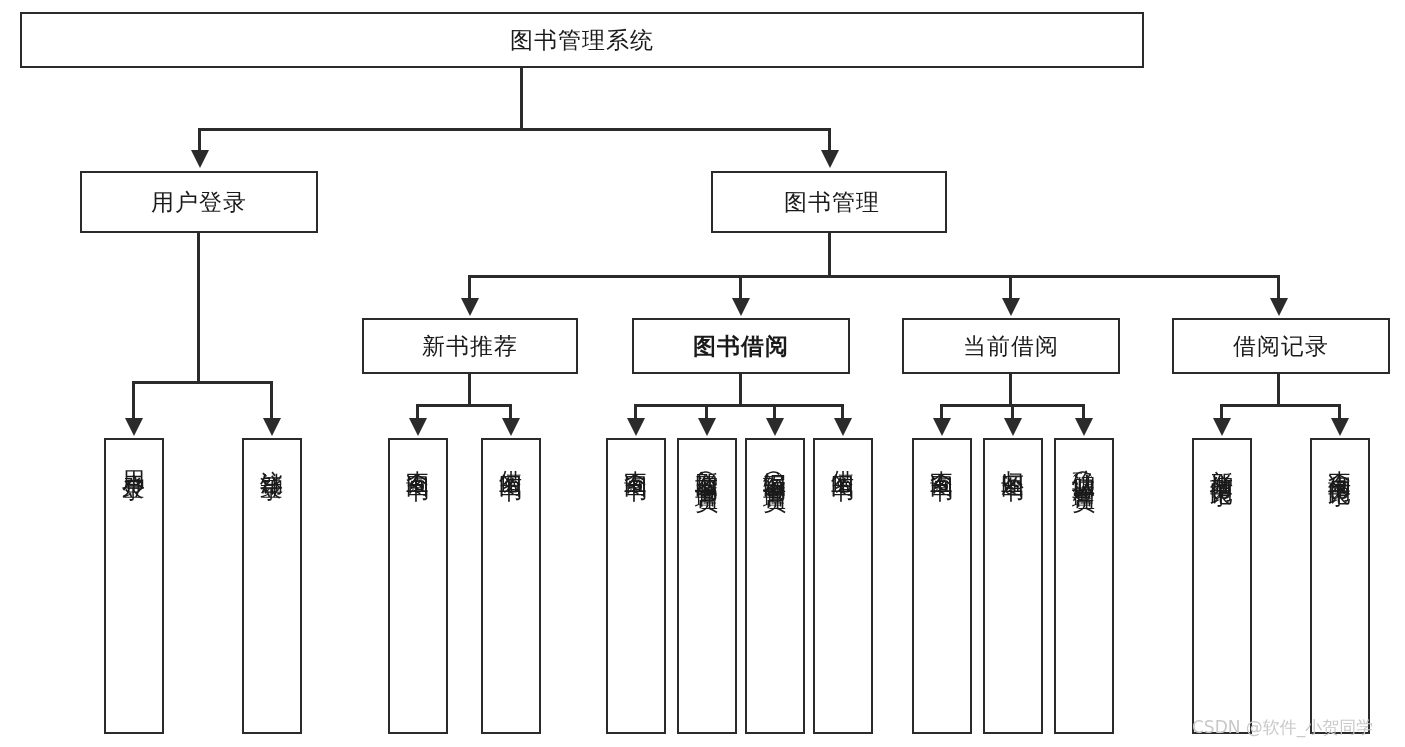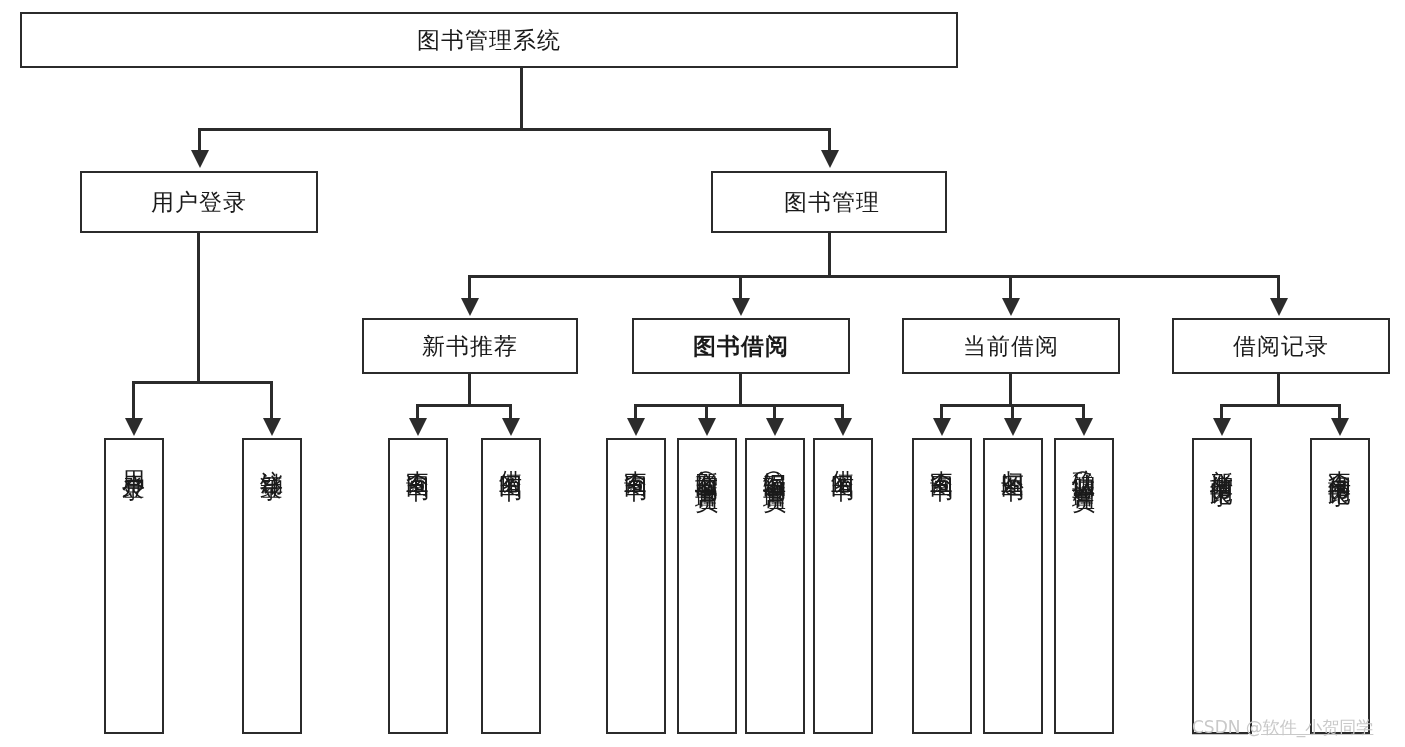--- a/index.html
+++ b/index.html
@@ -65,29 +65,28 @@
     border-left: 9px solid transparent;
     border-right: 9px solid transparent;
     border-top: 18px solid #2b2b2b;
   }
   .watermark {
     position: absolute;
     font-size: 17px;
     color: #c9c9c9;
     white-space: nowrap;
     font-family: "DejaVu Sans", "Liberation Sans", sans-serif;
-    text-decoration: underline;
   }
 </style>
 </head>
 <body>
 
 <div id="canvas">
 
-  <div class="node h root" style="left:20px; top:12px; width:938px; height:56px;">
+  <div class="node h root" style="left:20px; top:12px; width:1124px; height:56px;">
     <span>图书管理系统</span>
   </div>
 
   <div class="vline" style="left:520px; top:68px; width:3px; height:62px;"></div>
 
   <div class="hline" style="left:198px; top:128px; width:632px; height:3px;"></div>
 
   <div class="vline" style="left:198px; top:128px; width:3px; height:24px;"></div>
   <div class="arrow" style="left:191px; top:150px;"></div>
   <div class="vline" style="left:828px; top:128px; width:3px; height:24px;"></div>

